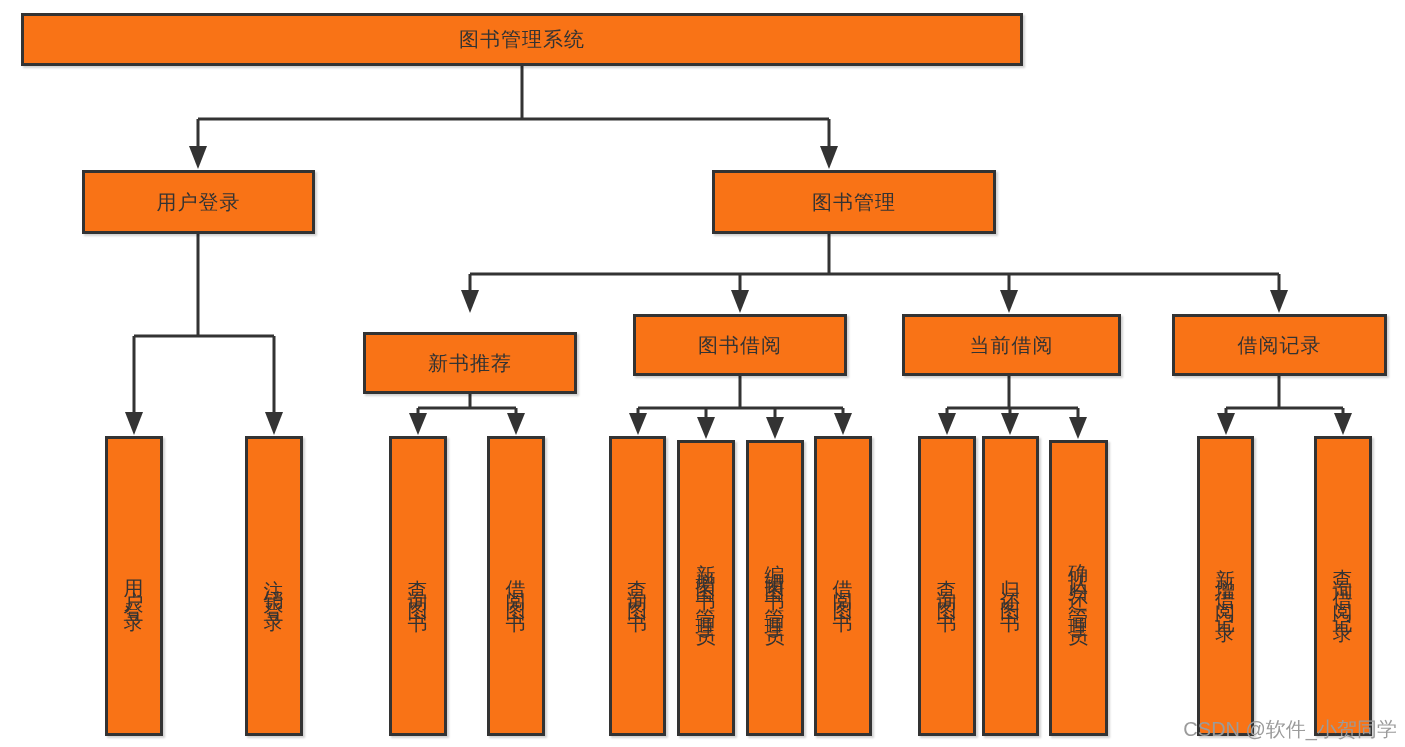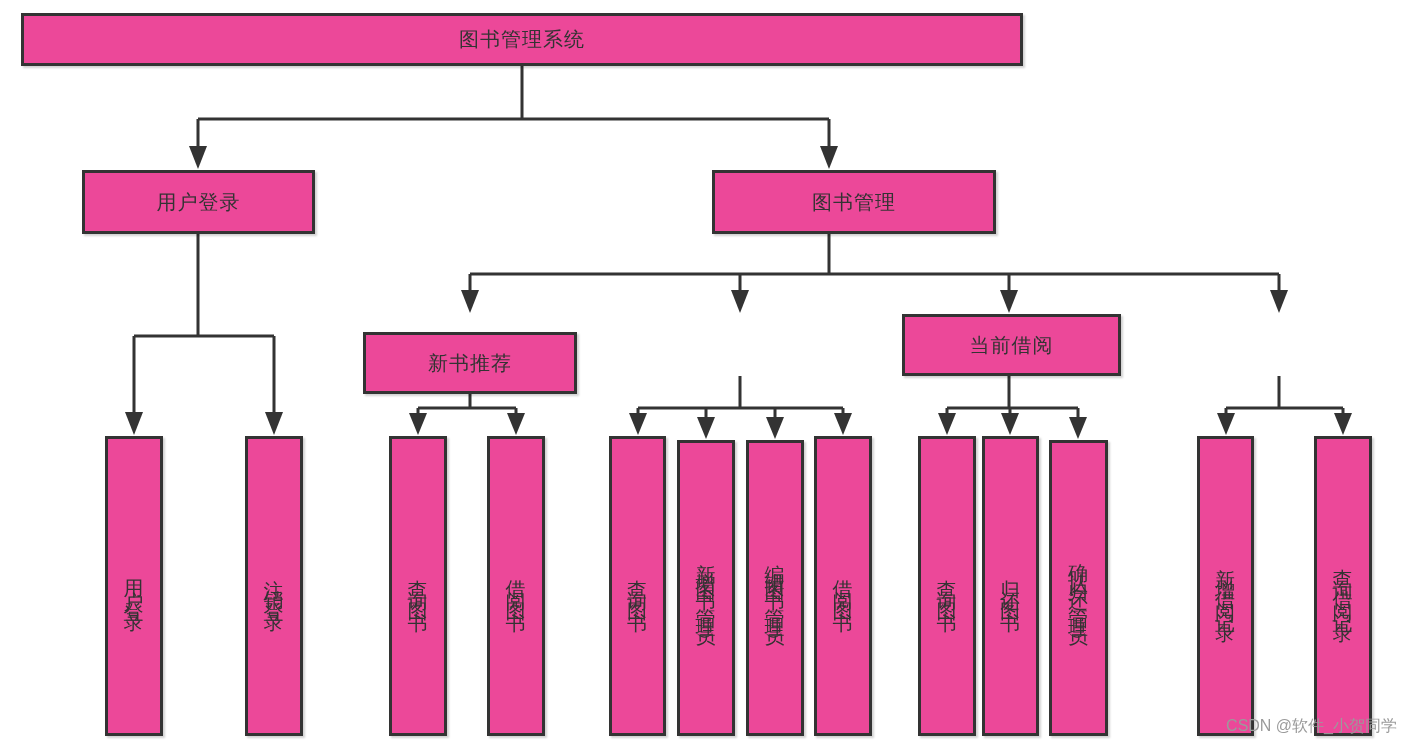--- a/index.html
+++ b/index.html
@@ -14,21 +14,21 @@
   }
   .connectors {
     position: absolute;
     left: 0; top: 0;
     width: 1405px; height: 747px;
   }
   .box {
     position: absolute;
     box-sizing: border-box;
     border: 3px solid #333333;
-    background: #ec4899;
+    background: #f97316;
     display: flex;
     align-items: center;
     justify-content: center;
     box-shadow: 2px 2px 2px rgba(0,0,0,0.18);
   }
   .hlabel {
     font-size: 20px;
     letter-spacing: 1px;
     white-space: nowrap;
     color: #333333;
@@ -40,21 +40,21 @@
     line-height: 1;
     letter-spacing: 11px;
     color: #333333;
     white-space: nowrap;
   }
   .vlabel.tight { letter-spacing: 9px; }
   .watermark {
     position: absolute;
     top: 716px;
     right: 8px;
-    font-size: 16px;
+    font-size: 20px;
     color: #9b9b9b;
     white-space: nowrap;
     z-index: 10;
   }
 </style>
 </head>
 <body>
 
 <div class="canvas">
 
@@ -105,22 +105,28 @@
   <div class="box" style="left:82px; top:170px; width:233px; height:64px;">
     <span class="hlabel">用户登录</span>
   </div>
   <div class="box" style="left:712px; top:170px; width:284px; height:64px;">
     <span class="hlabel">图书管理</span>
   </div>
 
   <div class="box" style="left:363px; top:332px; width:214px; height:62px;">
     <span class="hlabel">新书推荐</span>
   </div>
+  <div class="box" style="left:633px; top:314px; width:214px; height:62px;">
+    <span class="hlabel">图书借阅</span>
+  </div>
   <div class="box" style="left:902px; top:314px; width:219px; height:62px;">
     <span class="hlabel">当前借阅</span>
+  </div>
+  <div class="box" style="left:1172px; top:314px; width:215px; height:62px;">
+    <span class="hlabel">借阅记录</span>
   </div>
 
   <div class="box" style="left:105px; top:436px; width:58px; height:300px;">
     <span class="vlabel">用户登录</span>
   </div>
   <div class="box" style="left:245px; top:436px; width:58px; height:300px;">
     <span class="vlabel">注销登录</span>
   </div>
 
   <div class="box" style="left:389px; top:436px; width:58px; height:300px;">

